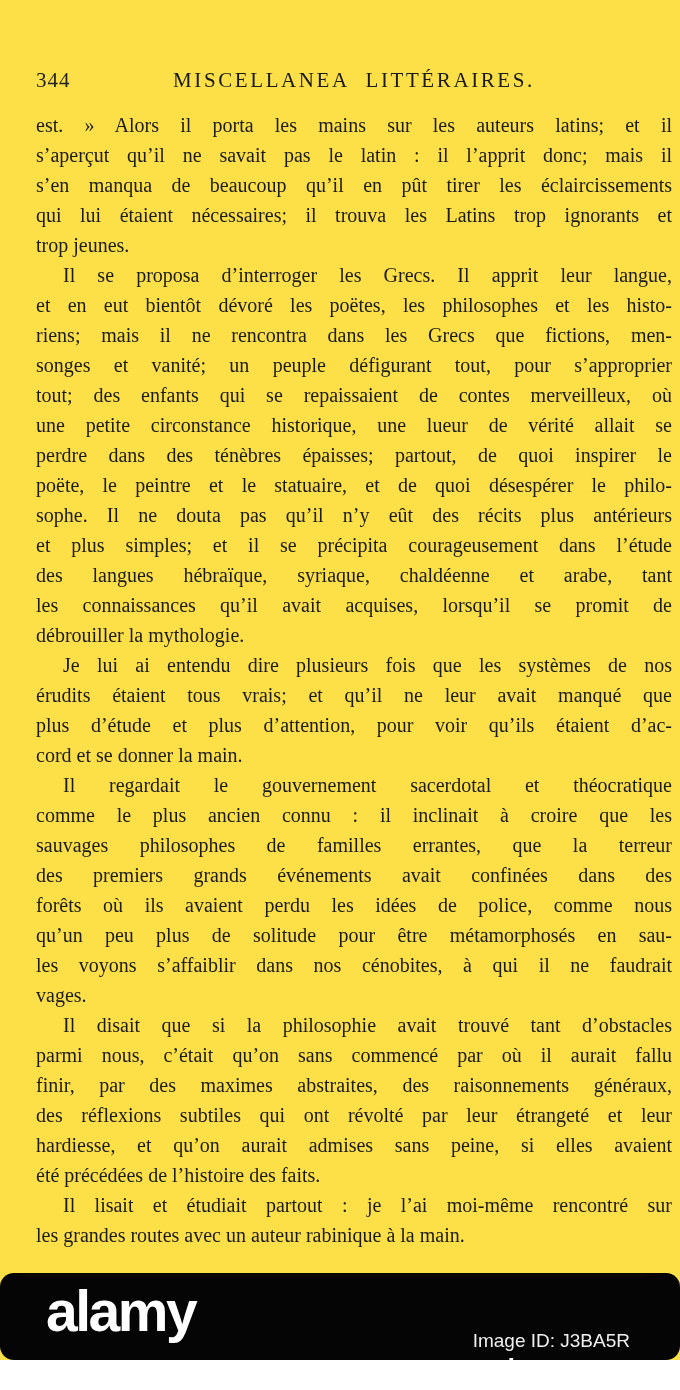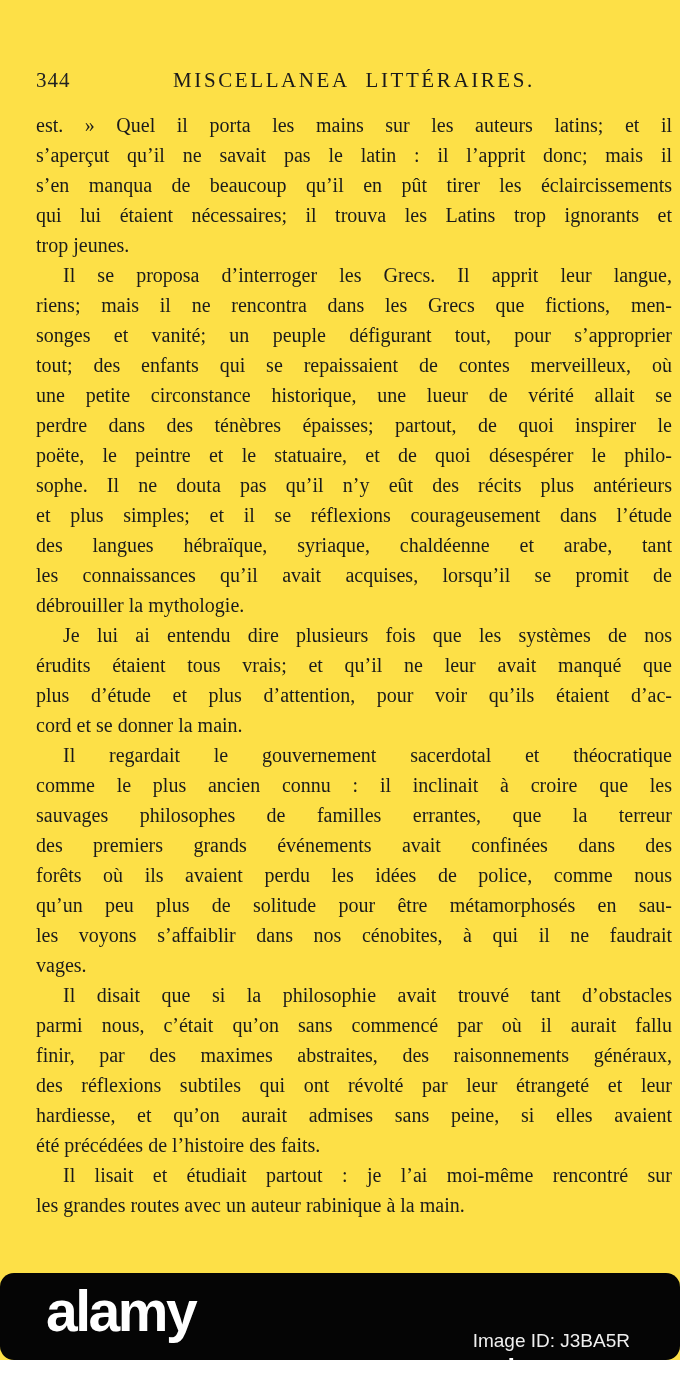--- a/index.html
+++ b/index.html
@@ -110,36 +110,37 @@
 
 <div class="stage">
 
   <div class="page-header">
     <span class="page-number">344</span>
     <span class="running-title">MISCELLANEA LITTÉRAIRES.</span>
   </div>
 
   <div class="body-text" id="body-text">
       <div class="para">
-        <div class="line">est. » Quel il porta les mains sur les auteurs latins; et il</div>
+        <div class="line">est. » Alors il porta les mains sur les auteurs latins; et il</div>
         <div class="line">s’aperçut qu’il ne savait pas le latin : il l’apprit donc; mais il</div>
         <div class="line">s’en manqua de beaucoup qu’il en pût tirer les éclaircissements</div>
         <div class="line">qui lui étaient nécessaires; il trouva les Latins trop ignorants et</div>
         <div class="line last">trop jeunes.</div>
       </div>
       <div class="para">
         <div class="line indent">Il se proposa d’interroger les Grecs. Il apprit leur langue,</div>
+        <div class="line">et en eut bientôt dévoré les poëtes, les philosophes et les histo-</div>
         <div class="line">riens; mais il ne rencontra dans les Grecs que fictions, men-</div>
         <div class="line">songes et vanité; un peuple défigurant tout, pour s’approprier</div>
         <div class="line">tout; des enfants qui se repaissaient de contes merveilleux, où</div>
         <div class="line">une petite circonstance historique, une lueur de vérité allait se</div>
         <div class="line">perdre dans des ténèbres épaisses; partout, de quoi inspirer le</div>
         <div class="line">poëte, le peintre et le statuaire, et de quoi désespérer le philo-</div>
         <div class="line">sophe. Il ne douta pas qu’il n’y eût des récits plus antérieurs</div>
-        <div class="line">et plus simples; et il se réflexions courageusement dans l’étude</div>
+        <div class="line">et plus simples; et il se précipita courageusement dans l’étude</div>
         <div class="line">des langues hébraïque, syriaque, chaldéenne et arabe, tant</div>
         <div class="line">les connaissances qu’il avait acquises, lorsqu’il se promit de</div>
         <div class="line last">débrouiller la mythologie.</div>
       </div>
       <div class="para">
         <div class="line indent">Je lui ai entendu dire plusieurs fois que les systèmes de nos</div>
         <div class="line">érudits étaient tous vrais; et qu’il ne leur avait manqué que</div>
         <div class="line">plus d’étude et plus d’attention, pour voir qu’ils étaient d’ac-</div>
         <div class="line last">cord et se donner la main.</div>
       </div>

